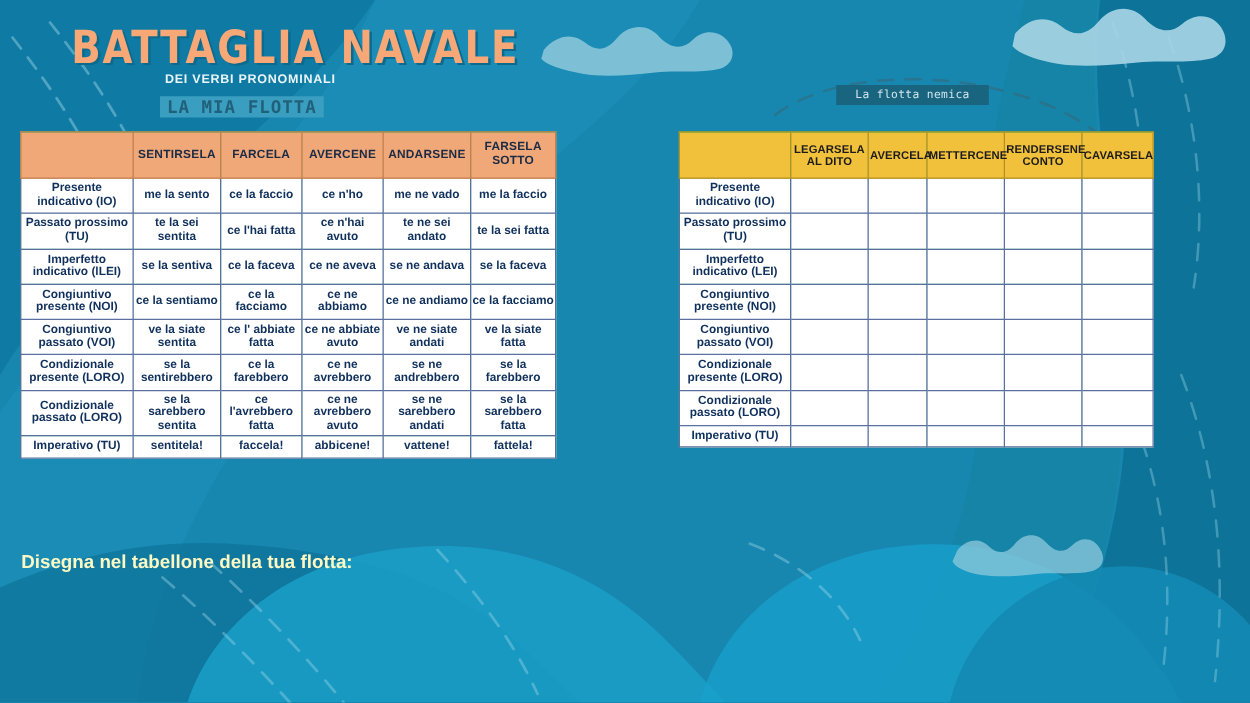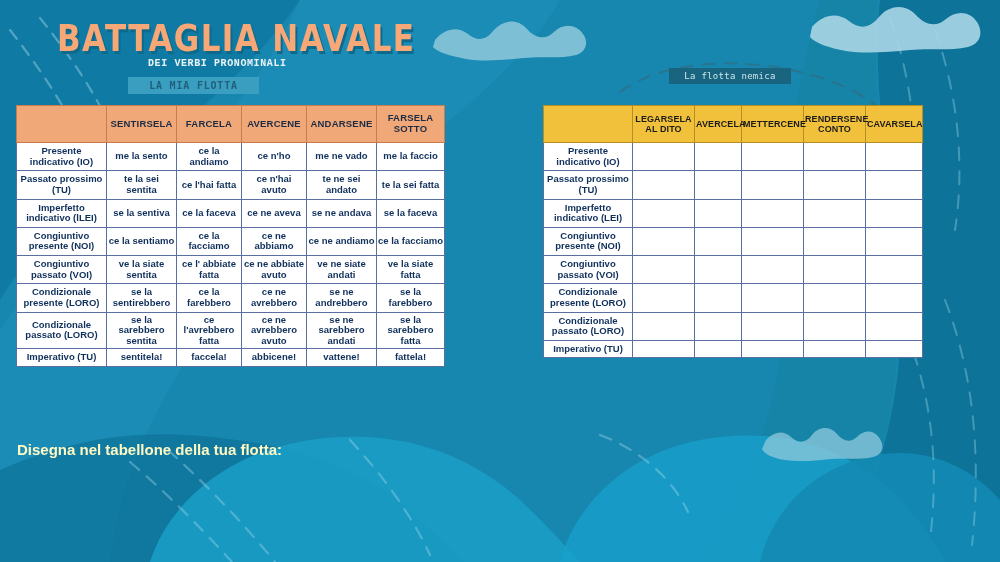--- a/index.html
+++ b/index.html
@@ -43,43 +43,43 @@
     letter-spacing: 1.4px;
     color: #F8A877;
     text-shadow: 2px 2px 0 #0d6a8c;
     white-space: nowrap;
     transform: scaleY(1.18);
     transform-origin: left top;
   }
 
   #subtitle {
     position: absolute;
-    left: 148px;
+    left: 132px;
     top: 58px;
-    font-family: Liberation Mono, monospace;
+    font-family: Liberation Sans, sans-serif;
     font-weight: bold;
     font-size: 10px;
     letter-spacing: 0.6px;
     color: #eaf4f8;
     white-space: nowrap;
   }
 
   #my-fleet-badge {
     position: absolute;
     left: 128px;
     top: 77px;
     width: 131px;
     height: 17px;
     background: #3a9ec0;
     display: flex;
     align-items: center;
     justify-content: center;
     font-family: "DejaVu Sans Mono", monospace;
     font-weight: bold;
-    font-size: 10px;
+    font-size: 14px;
     letter-spacing: 0.8px;
     color: #21607a;
     white-space: nowrap;
   }
 
   #enemy-fleet-badge {
     position: absolute;
     left: 669px;
     top: 68px;
     width: 122px;
@@ -241,21 +241,21 @@
         <th class="colhead">FARCELA</th>
         <th class="colhead">AVERCENE</th>
         <th class="colhead">ANDARSENE</th>
         <th class="colhead">FARSELA SOTTO</th>
       </tr>
     </thead>
     <tbody>
       <tr>
         <td class="rowhead">Presente indicativo (IO)</td>
         <td class="cell">me la sento</td>
-        <td class="cell">ce la andiamo</td>
+        <td class="cell">ce la faccio</td>
         <td class="cell">ce n'ho</td>
         <td class="cell">me ne vado</td>
         <td class="cell">me la faccio</td>
       </tr>
       <tr>
         <td class="rowhead">Passato prossimo (TU)</td>
         <td class="cell">te la sei sentita</td>
         <td class="cell">ce l'hai fatta</td>
         <td class="cell">ce n'hai avuto</td>
         <td class="cell">te ne sei andato</td>

